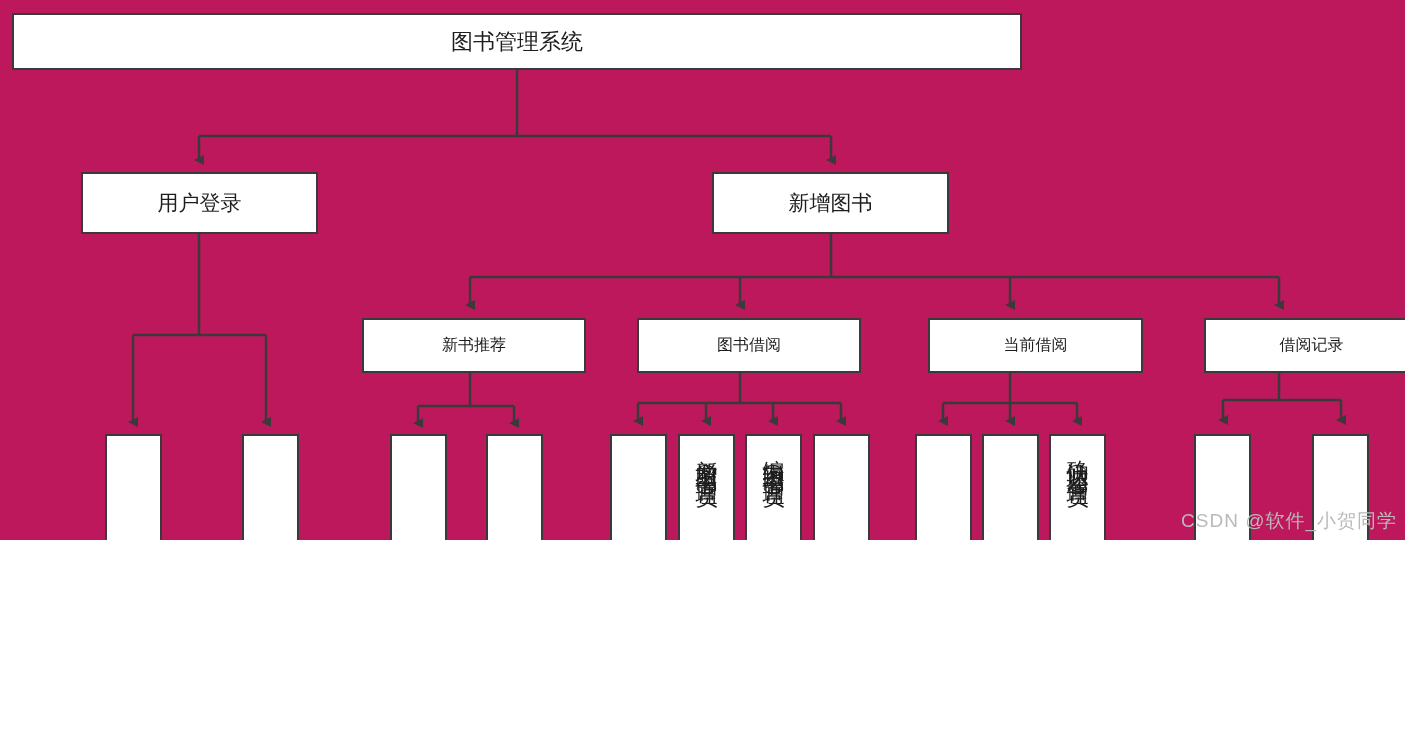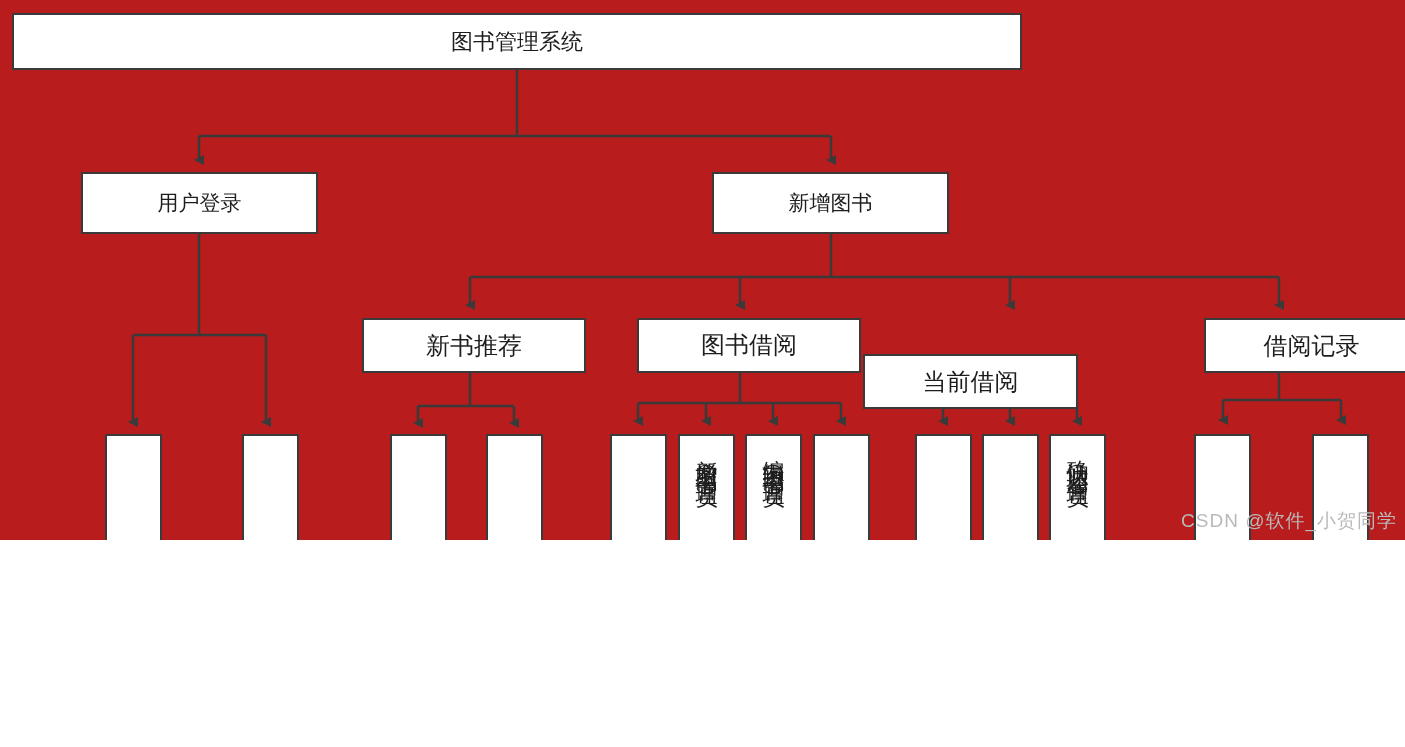--- a/index.html
+++ b/index.html
@@ -7,21 +7,21 @@
     padding: 0;
     background: #ffffff;
   }
   body {
     font-family: "Liberation Sans", "DejaVu Sans", sans-serif;
   }
   #canvas {
     position: relative;
     width: 1405px;
     height: 540px;
-    background: #b91c1c;
+    background: #be185d;
     overflow: hidden;
   }
   svg.connectors {
     position: absolute;
     left: 0;
     top: 0;
     width: 1405px;
     height: 747px;
     pointer-events: none;
   }
@@ -36,21 +36,21 @@
     color: #1d1d1d;
   }
   .node .label {
     display: block;
     text-align: center;
     line-height: 1.15;
     white-space: nowrap;
   }
   .node-root .label { font-size: 22px; }
   .node-l1 .label { font-size: 21px; }
-  .node-l2 .label { font-size: 24px; }
+  .node-l2 .label { font-size: 16px; }
   .node-leaf {
     align-items: flex-start;
     justify-content: center;
     padding-top: 6px;
   }
   .node-leaf .label {
     writing-mode: vertical-rl;
     text-orientation: upright;
     font-size: 22px;
     letter-spacing: 4px;
@@ -144,21 +144,21 @@
   </div>
 
   <div class="node node-l2" style="left:362px; top:318px; width:224px; height:55px;">
     <span class="label">新书推荐</span>
   </div>
 
   <div class="node node-l2" style="left:637px; top:318px; width:224px; height:55px;font-family:Liberation Serif, serif;">
     <span class="label">图书借阅</span>
   </div>
 
-  <div class="node node-l2" style="left:863px; top:318px; width:215px; height:55px;margin-top:36px;">
+  <div class="node node-l2" style="left:928px; top:318px; width:215px; height:55px;">
     <span class="label">当前借阅</span>
   </div>
 
   <div class="node node-l2" style="left:1204px; top:318px; width:215px; height:55px;">
     <span class="label">借阅记录</span>
   </div>
 
   <div class="node node-leaf center" style="left:105px; top:434px; width:57px; height:299px;">
     <span class="label">用户登录</span>
   </div>

